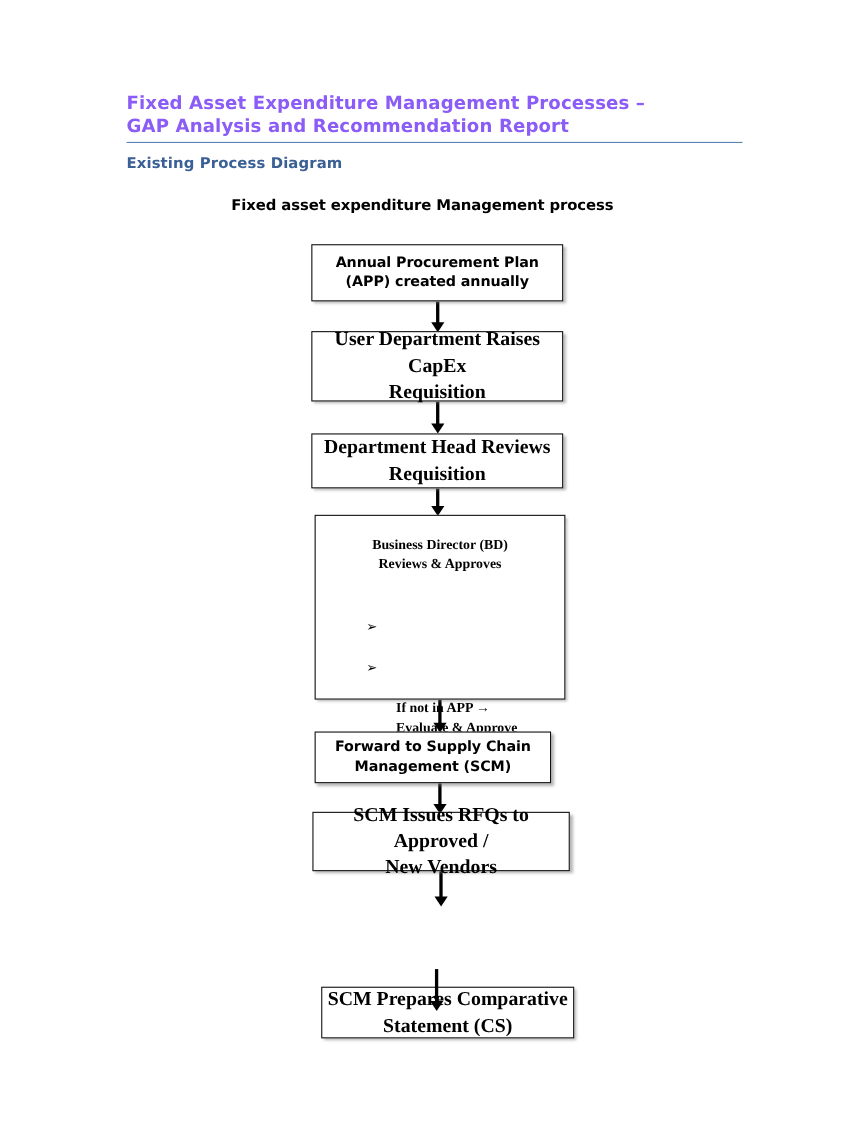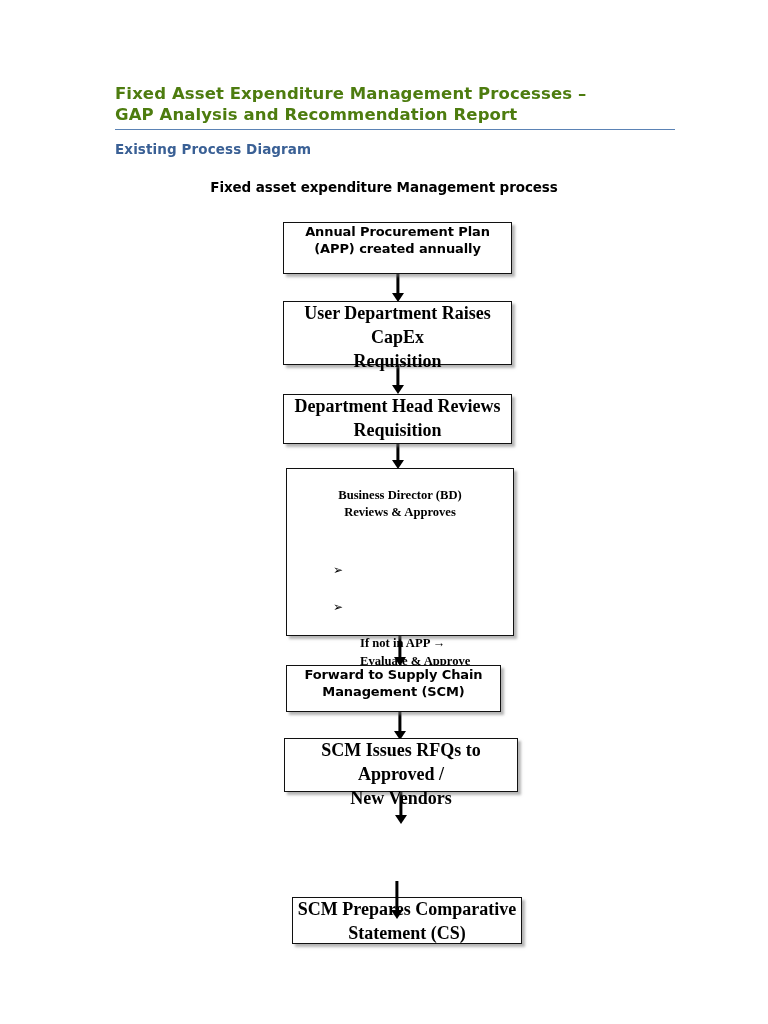--- a/index.html
+++ b/index.html
@@ -19,21 +19,21 @@
   #doc-header {
     position: absolute;
     left: 115px;
     top: 84px;
     width: 560px;
   }
   #doc-title {
     font-family: "DejaVu Sans", sans-serif;
     font-size: 16.5px;
     font-weight: bold;
-    color: #4d7c0f;
+    color: #8b5cf6;
     line-height: 1.27;
     letter-spacing: 0.1px;
     white-space: pre-line;
     margin: 0;
   }
   #title-rule {
     margin-top: 3px;
     border-bottom: 1.4px solid #5B83B5;
     width: 560px;
     height: 0;
@@ -71,20 +71,21 @@
 
   .node {
     position: absolute;
     box-sizing: border-box;
     background: #ffffff;
     border: 1.6px solid #111111;
     box-shadow: 2.5px 2.5px 2.5px rgba(120,120,120,0.55);
     display: flex;
     flex-direction: column;
     align-items: center;
+    justify-content: center;
     text-align: center;
     color: #000000;
     z-index: 3;
   }
   .node .label {
     line-height: 1.33;
     white-space: pre-line;
   }
   .node.serif .label {
     font-family: "Liberation Serif", serif;

